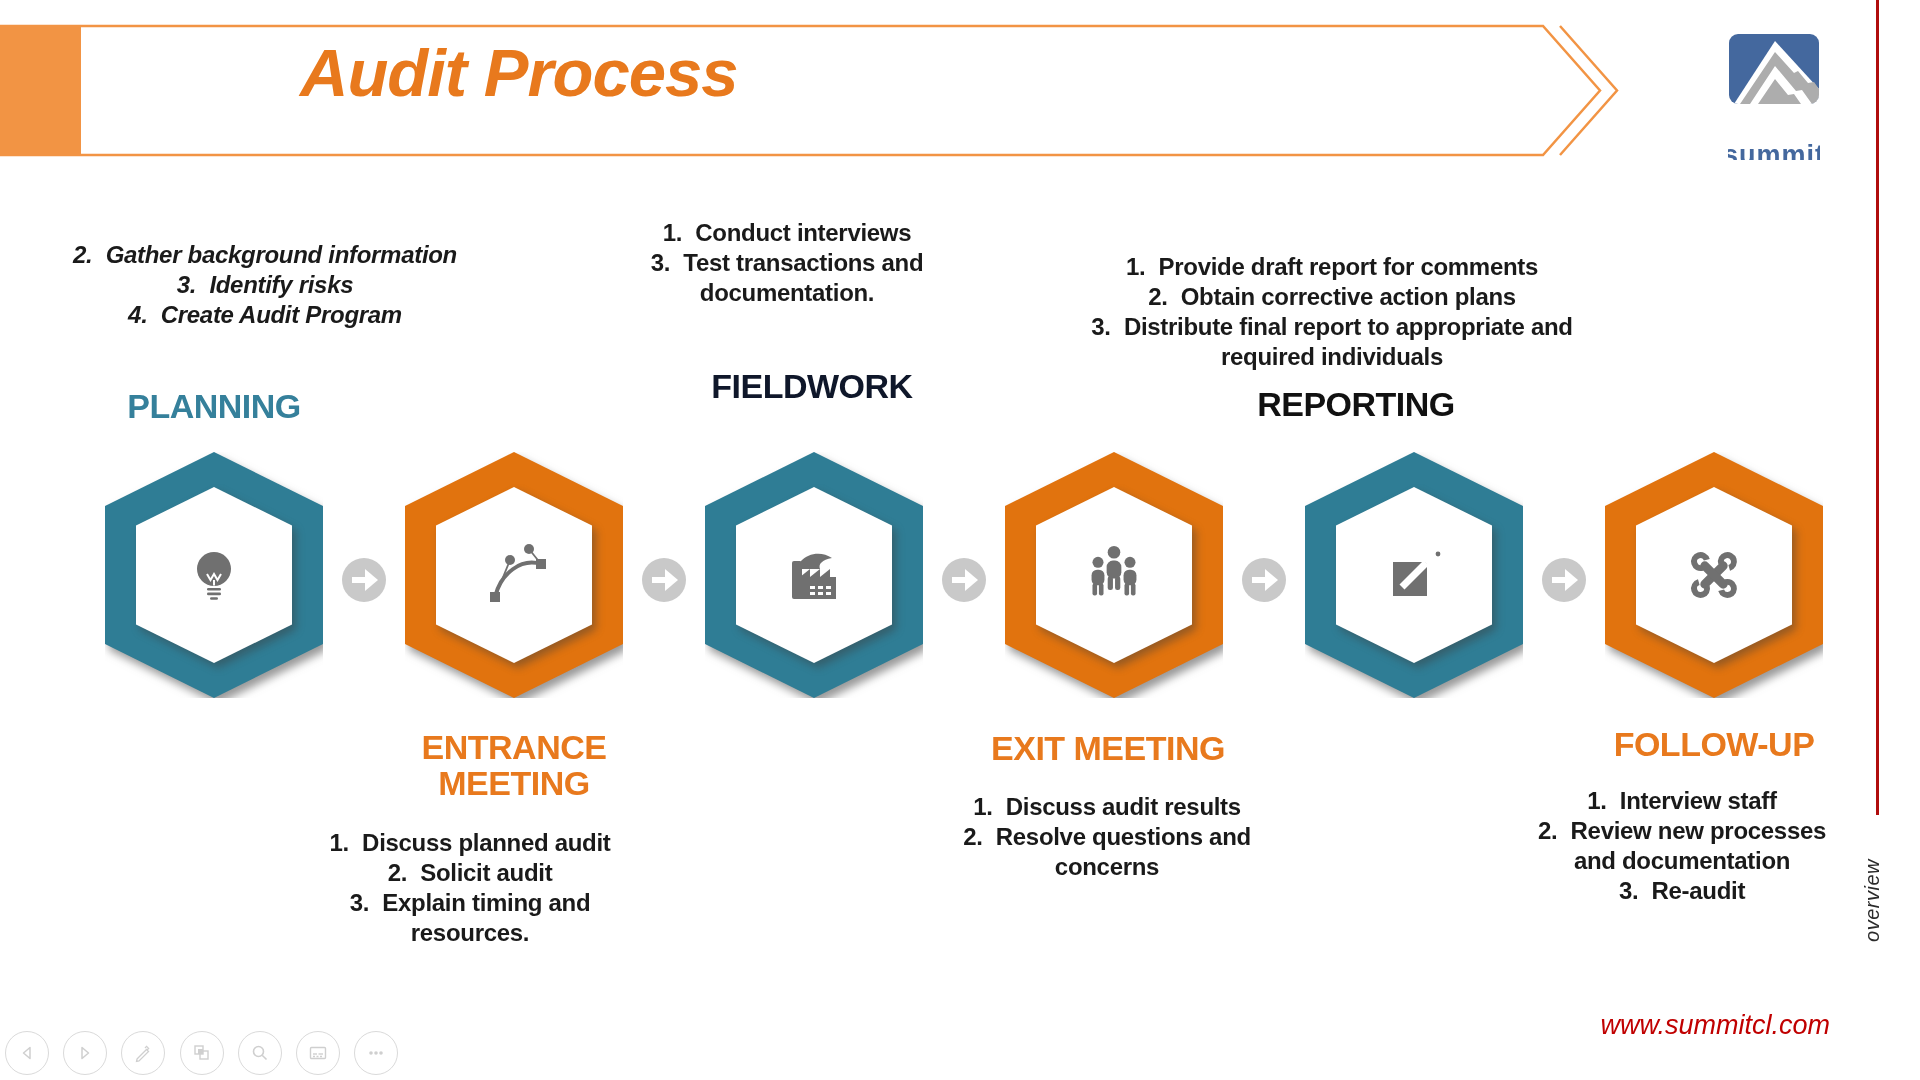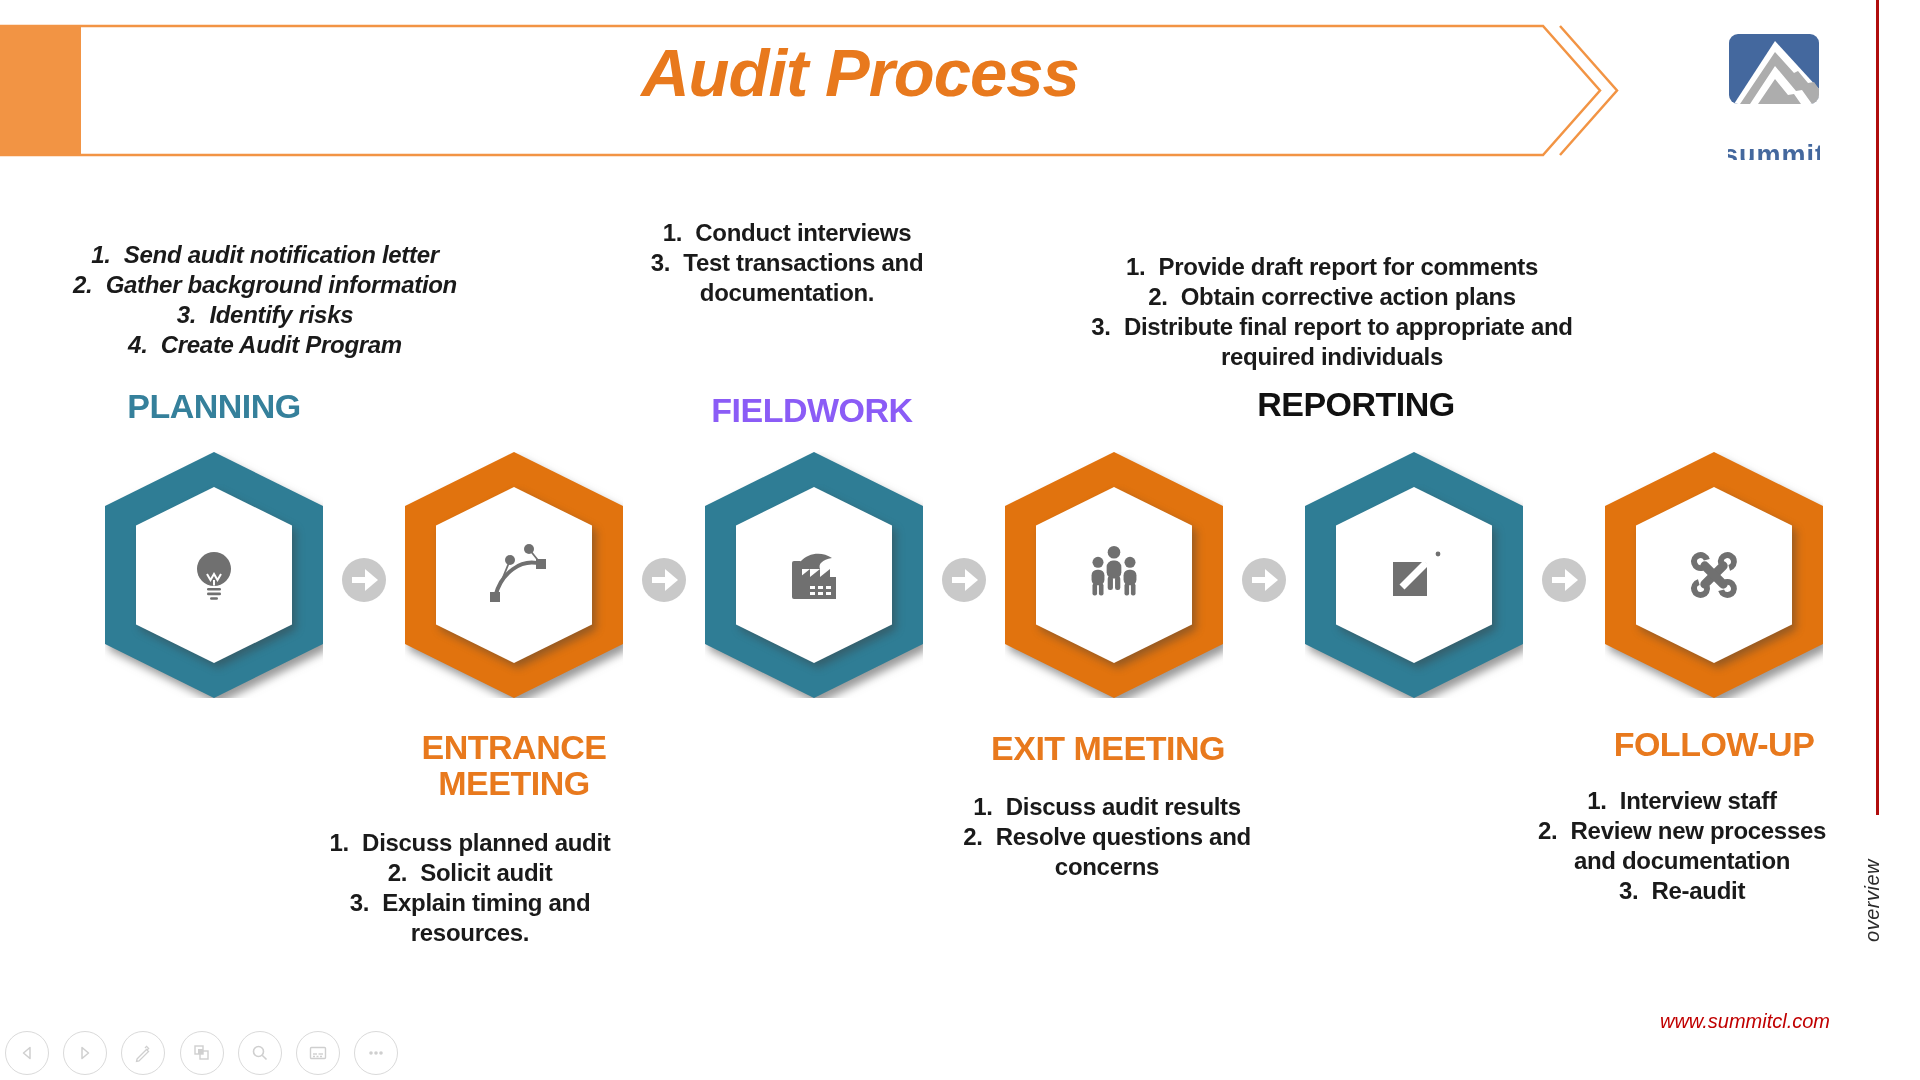--- a/index.html
+++ b/index.html
@@ -2,21 +2,21 @@
 <html><head>
 <meta charset="utf-8">
 <style>
   html,body{margin:0;padding:0;background:#fff;}
   #stage{position:relative;width:1920px;height:1080px;background:#fff;overflow:hidden;
          font-family:"Liberation Sans","DejaVu Sans",sans-serif;}
   .abs{position:absolute;}
   
   #banner-svg{position:absolute;left:0;top:0;width:1920px;height:170px;}
   #corner-square{position:absolute;left:0;top:26px;width:81px;height:129px;}
-  #slide-title{position:absolute;left:300px;top:34px;width:1120px;text-align:center;
+  #slide-title{position:absolute;left:300px;top:34px;width:1120px;text-align:left;
                font-size:67px;font-weight:bold;font-style:italic;letter-spacing:-1px;}
   
   #logo{position:absolute;left:1728px;top:33px;width:92px;height:127px;}
   
   #accent-line{position:absolute;left:1876px;top:0;width:3px;height:815px;}
   #overview-label{position:absolute;left:1854px;top:843px;width:36px;height:115px;
                   display:flex;align-items:center;justify-content:center;}
   #overview-label span{writing-mode:vertical-rl;transform:rotate(180deg);
                   font-size:20px;font-style:italic;color:#2b2b2b;letter-spacing:.5px;}
   
@@ -28,21 +28,21 @@
   .step-list{position:absolute;text-align:center;font-weight:bold;font-size:24px;
              line-height:30px;color:#1a1a1a;letter-spacing:-.3px;}
   .step-list.italic{font-style:italic;}
   .step-list .num{margin-right:.55em;}
   .flow-arrow{position:absolute;width:46px;height:46px;}
   
   #footer-line{position:absolute;left:86px;top:1010px;font-size:24px;font-style:italic;white-space:nowrap;}
   #footer-line .brand{font-weight:bold;}
   #footer-line .sep{color:#4a4a4a;margin:0 8px;}
   #footer-line .tagline{color:#a8a8a8;}
-  #website{position:absolute;right:90px;top:1010px;font-size:20px;font-style:italic;white-space:nowrap;}
+  #website{position:absolute;right:90px;top:1010px;font-size:27px;font-style:italic;white-space:nowrap;}
   .nav-btn{position:absolute;width:44px;height:44px;border-radius:50%;
            border:1.5px solid #dadada;box-sizing:border-box;background:transparent;
            display:flex;align-items:center;justify-content:center;padding:0;cursor:pointer;}
 </style>
 </head>
 <body>
 
 <div id="stage">
 
   <svg id="banner-svg">
@@ -87,21 +87,20 @@
    <path d="M-7,-1 L-3.5,5 L0,-1 L3.5,5 L7,-1" stroke="#fff" stroke-width="2" fill="none"></path>
    <line x1="0" y1="5" x2="0" y2="10.5" stroke="#fff" stroke-width="2"></line>
    <rect x="-7" y="13" width="14" height="2.6" rx="1.3"></rect>
               <rect x="-7" y="17.6" width="14" height="2.6" rx="1.3"></rect>
    <rect x="-4" y="22.2" width="8" height="2.6" rx="1.3"></rect>
             </g>
           </g>
   </svg></div>
       <div class="step-label abs" style="left: 64px; top: 388px; width: 300px; color: rgb(53, 128, 155);">PLANNING</div>
       <div class="step-list abs italic" style="left: 40px; top: 240px; width: 450px;">
-        <div><span class="num">1.</span><span>Send audit notification letter</span></div>
         <div><span class="num">2.</span><span>Gather background information</span></div>
         <div><span class="num">3.</span><span>Identify risks</span></div>
         <div><span class="num">4.</span><span>Create Audit Program</span></div>
       </div>
       <div class="flow-arrow abs" style="left: 341px; top: 557px;"><svg width="46" height="46">
           <circle cx="23" cy="23" r="22" fill="#C9C9C9"></circle>
       <line x1="11" y1="23" x2="26" y2="23" stroke="#fff" stroke-width="6"></line>
       <polygon points="24,12 37,23 24,34" fill="#fff"></polygon>
         </svg></div>
       <div class="hex-wrap abs" style="left: 405px; top: 452px;"><svg width="218" height="246" viewBox="0 0 218 246">
@@ -142,21 +141,21 @@
                 <rect x="-4" y="11" width="5" height="3"></rect>
                 <rect x="4" y="11" width="5" height="3"></rect>
                 <rect x="12" y="11" width="5" height="3"></rect>
    <rect x="-4" y="17" width="5" height="3"></rect>
                 <rect x="4" y="17" width="5" height="3"></rect>
                 <rect x="12" y="17" width="5" height="3"></rect>
               </g>
             </g>
           </g>
   </svg></div>
-      <div class="step-label abs" style="left: 662px; top: 392px; width: 300px; color: #8b5cf6;">FIELDWORK</div>
+      <div class="step-label abs" style="left: 662px; top: 368px; width: 300px; color: #0f172a;">FIELDWORK</div>
       <div class="step-list abs" style="left: 597px; top: 218px; width: 380px;">
         <div><span class="num">1.</span><span>Conduct interviews</span></div>
         <div><span class="num">3.</span><span>Test transactions and documentation.</span></div>
       </div>
       <div class="flow-arrow abs" style="left: 941px; top: 557px;"><svg width="46" height="46">
           <circle cx="23" cy="23" r="22" fill="#C9C9C9"></circle>
       <line x1="11" y1="23" x2="26" y2="23" stroke="#fff" stroke-width="6"></line>
       <polygon points="24,12 37,23 24,34" fill="#fff"></polygon>
         </svg></div>
       <div class="hex-wrap abs" style="left: 1005px; top: 452px;"><svg width="218" height="246" viewBox="0 0 218 246">

